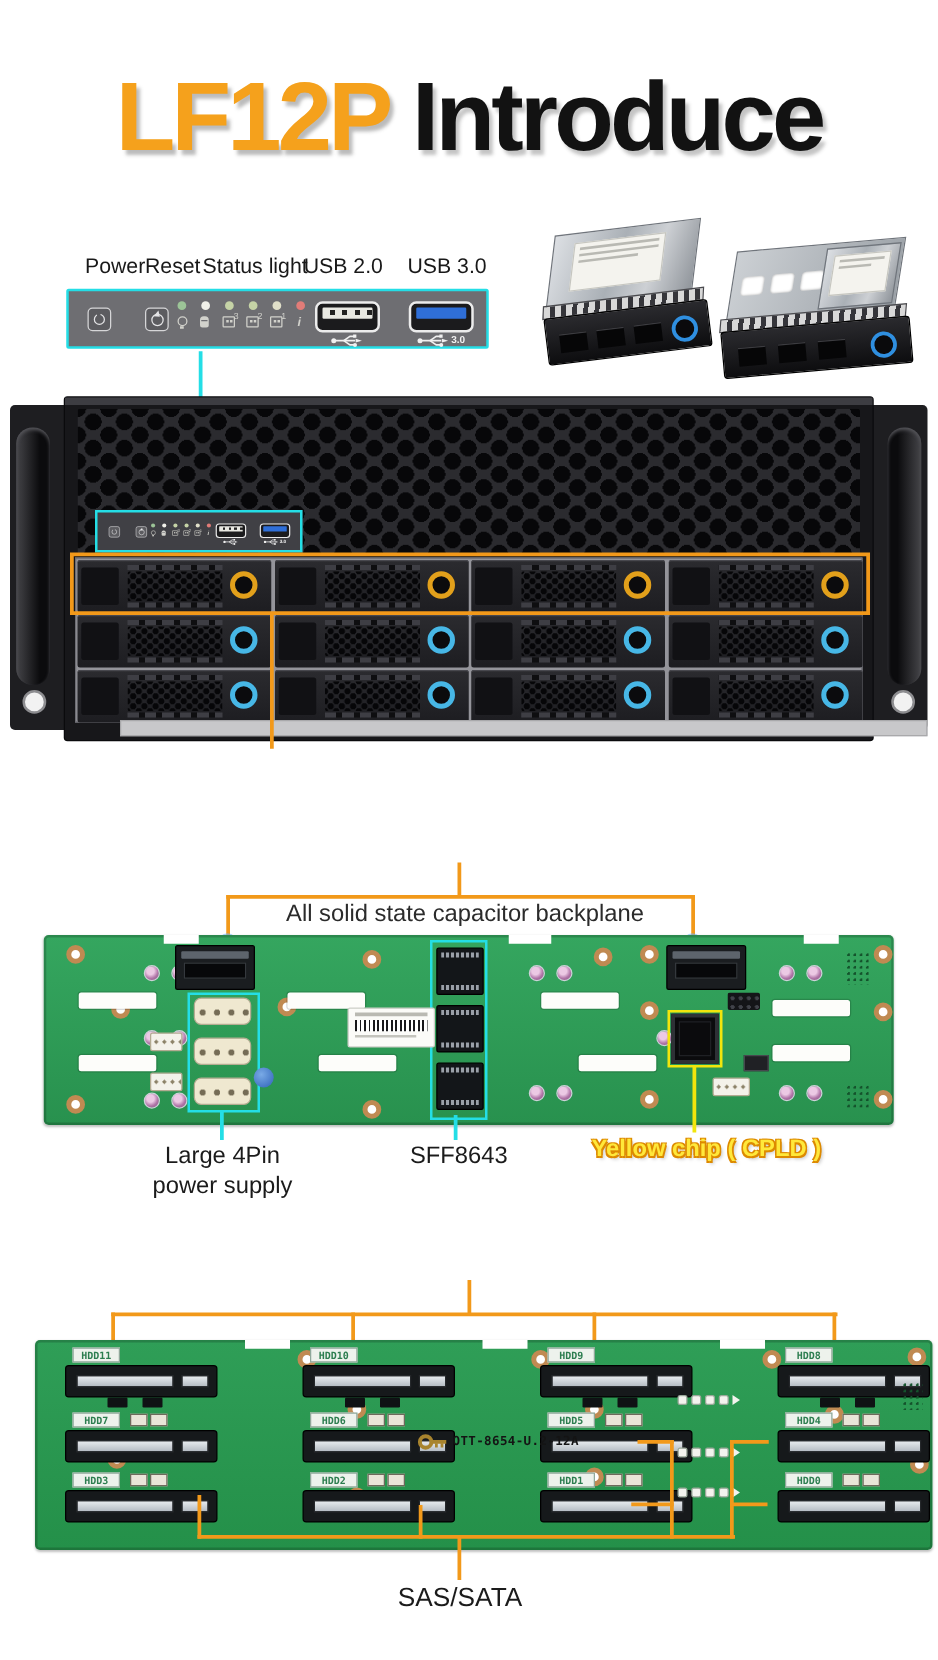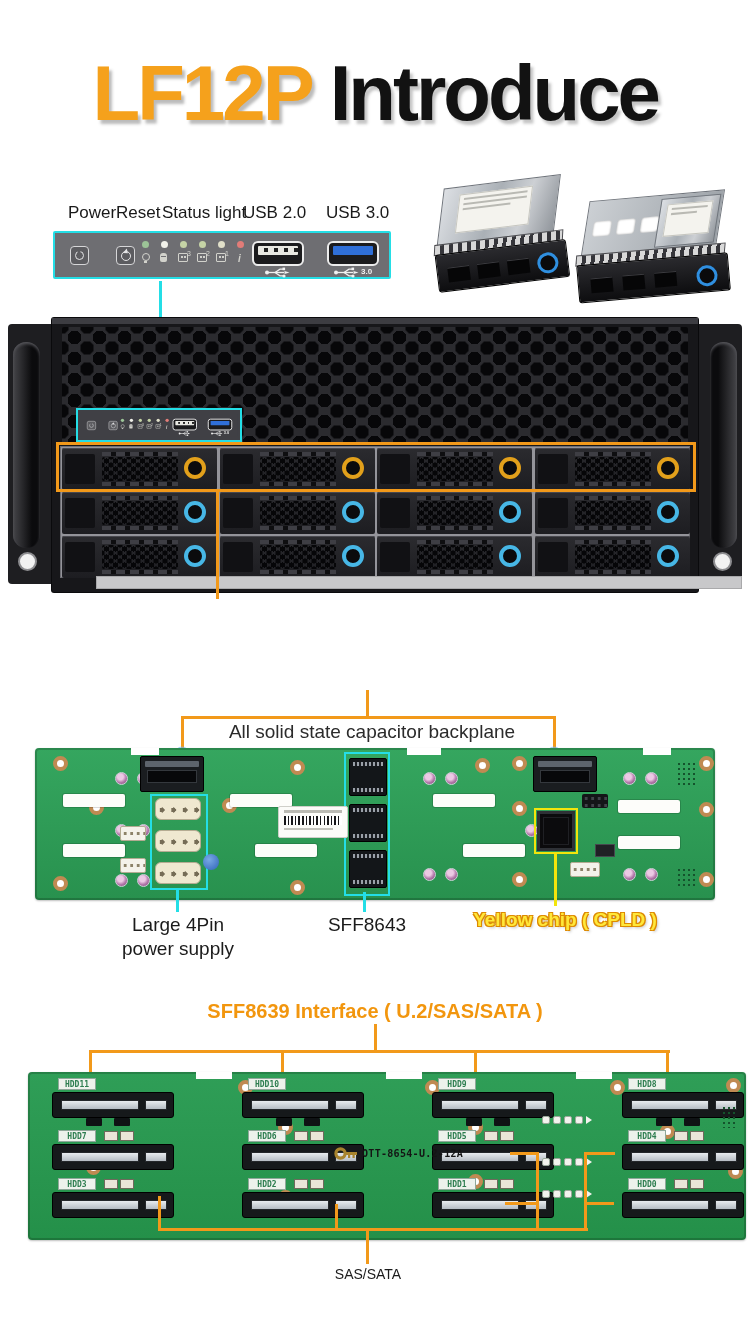--- a/index.html
+++ b/index.html
@@ -522,21 +522,20 @@
     <div>Large 4Pin</div>
     <div>power supply</div>
   </div>
   <div class="plainlabel" style="left:277px;top:913px;width:180px">
     <div>SFF8643</div>
   </div>
   <div class="cpldlabel" style="left:455px;top:908px;width:220px">
     <div>Yellow chip ( CPLD )</div>
   </div>
 
-  <div class="h-orange" style="left:0;top:1000px;width:750px;text-align:center">SFF8639 Interface ( U.2/SAS/SATA )</div>
   <div class="oline" style="left:374px;top:1024px;width:3px;height:28px"></div>
   <div class="oline" style="left:89px;top:1050px;width:581px;height:3px"></div>
   <div class="oline" style="left:89px;top:1050px;width:3px;height:32px"></div>
   <div class="oline" style="left:281px;top:1050px;width:3px;height:32px"></div>
   <div class="oline" style="left:474px;top:1050px;width:3px;height:32px"></div>
   <div class="oline" style="left:666px;top:1050px;width:3px;height:32px"></div>
   <div class="odot" style="left:85px;top:1077px"></div>
   <div class="odot" style="left:277px;top:1077px"></div>
   <div class="odot" style="left:470px;top:1077px"></div>
   <div class="odot" style="left:662px;top:1077px"></div>
@@ -679,15 +678,15 @@
   <div class="oline" style="left:158px;top:1196px;width:3px;height:35px"></div>
   <div class="oline" style="left:335px;top:1204px;width:3px;height:27px"></div>
   <div class="oline" style="left:536px;top:1152px;width:3px;height:79px"></div>
   <div class="oline" style="left:584px;top:1152px;width:3px;height:79px"></div>
   <div class="oline" style="left:510px;top:1152px;width:29px;height:3px"></div>
   <div class="oline" style="left:584px;top:1152px;width:31px;height:3px"></div>
   <div class="oline" style="left:505px;top:1202px;width:34px;height:3px"></div>
   <div class="oline" style="left:584px;top:1202px;width:30px;height:3px"></div>
   <div class="oline" style="left:158px;top:1228px;width:430px;height:3px"></div>
   <div class="oline" style="left:366px;top:1228px;width:3px;height:36px"></div>
-  <div class="plainlabel" style="left:268px;top:1266px;width:200px;font-size:14px">SAS/SATA</div>
+  <div class="plainlabel" style="left:268px;top:1266px;width:200px;font-size:21px">SAS/SATA</div>
 
 </div>
 
 </body></html>

